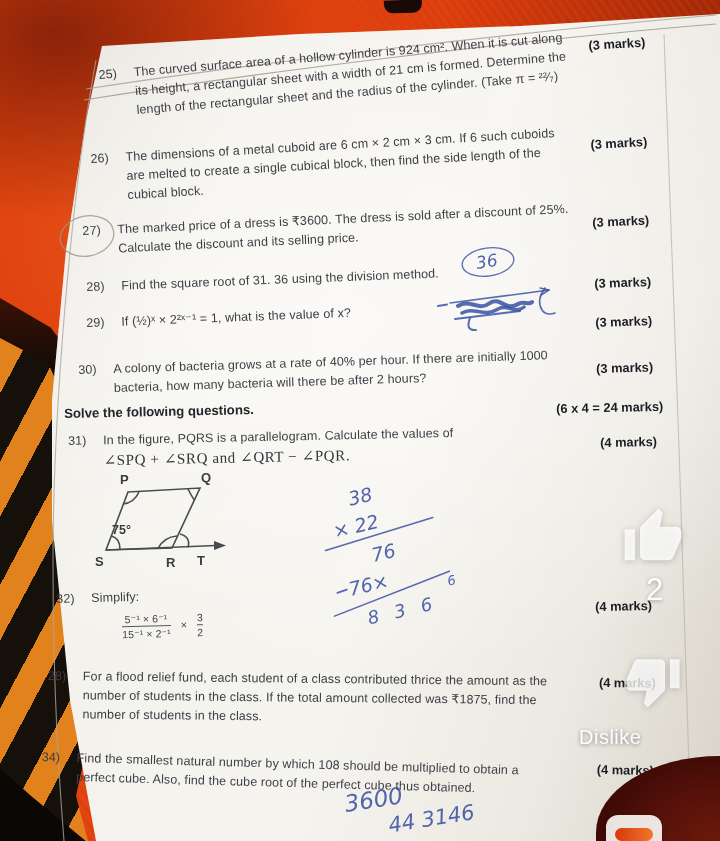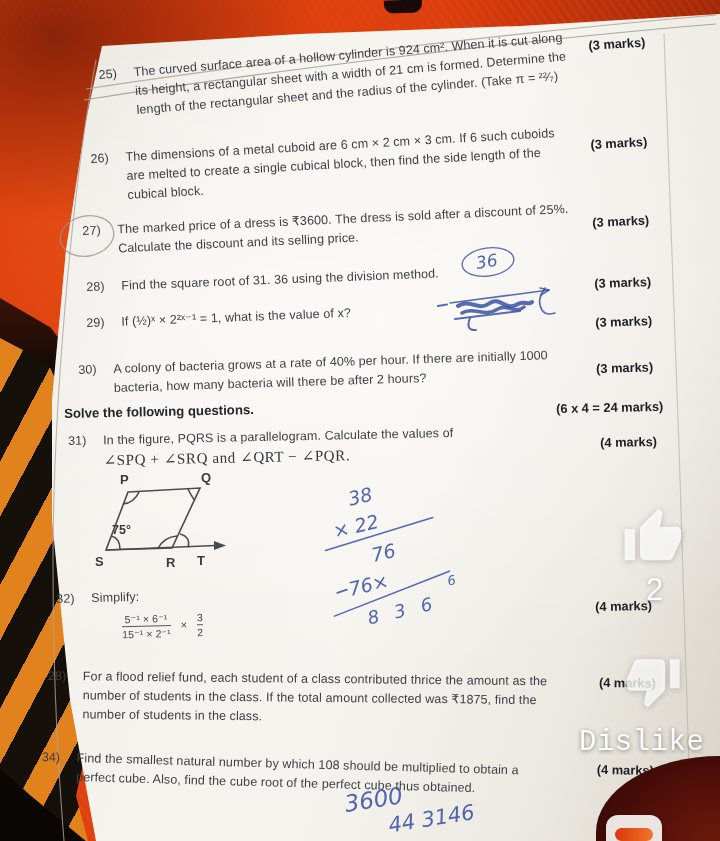--- a/index.html
+++ b/index.html
@@ -75,22 +75,22 @@
   
   #handwriting{position:absolute;inset:0;pointer-events:none;}
   .ink{stroke:#3a52a3;fill:none;opacity:.85;stroke-linecap:round;}
   .ink-text{fill:#3a52a3;opacity:.88;font-style:italic;font-family:"DejaVu Sans",sans-serif;}
   .pencil{stroke:#9a9488;fill:none;opacity:.8;}
 
   
   .ov-icon{position:absolute;filter:drop-shadow(0 1px 3px rgba(0,0,0,.25)) blur(.3px);}
   #like-count{position:absolute;left:646px;top:572px;font-size:31px;font-weight:500;
     color:rgba(255,255,255,.95);text-shadow:0 1px 4px rgba(0,0,0,.35);filter:blur(.3px);}
-  #dislike-label{position:absolute;left:579px;top:726px;font-size:29px;font-weight:500;
-    color:rgba(255,255,255,.96);letter-spacing:.5px;text-shadow:0 1px 4px rgba(0,0,0,.45);filter:blur(.3px);font-family:Liberation Mono, monospace;}
+  #dislike-label{position:absolute;left:579px;top:726px;font-size:20px;font-weight:500;
+    color:rgba(255,255,255,.96);letter-spacing:.5px;text-shadow:0 1px 4px rgba(0,0,0,.45);filter:blur(.3px);}
   #blob{position:absolute;left:596px;top:756px;width:124px;height:85px;
     background:radial-gradient(150px 120px at 95% 100%,#6b1a0a 0%,#54100a 45%,#3d0a05 78%);
     border-radius:100% 0 0 0 / 90% 0 0 0;}
   #mini-widget{position:absolute;left:606px;top:815px;width:56px;height:40px;border-radius:12px;
     background:rgba(248,245,242,.93);overflow:hidden;box-shadow:0 1px 4px rgba(0,0,0,.2);}
   #mini-pill{width:38px;height:13px;border-radius:7px;margin:13px auto 0;
     background:linear-gradient(90deg,#d8380c,#f2762a);}
 </style>
 </head>
 <body>

